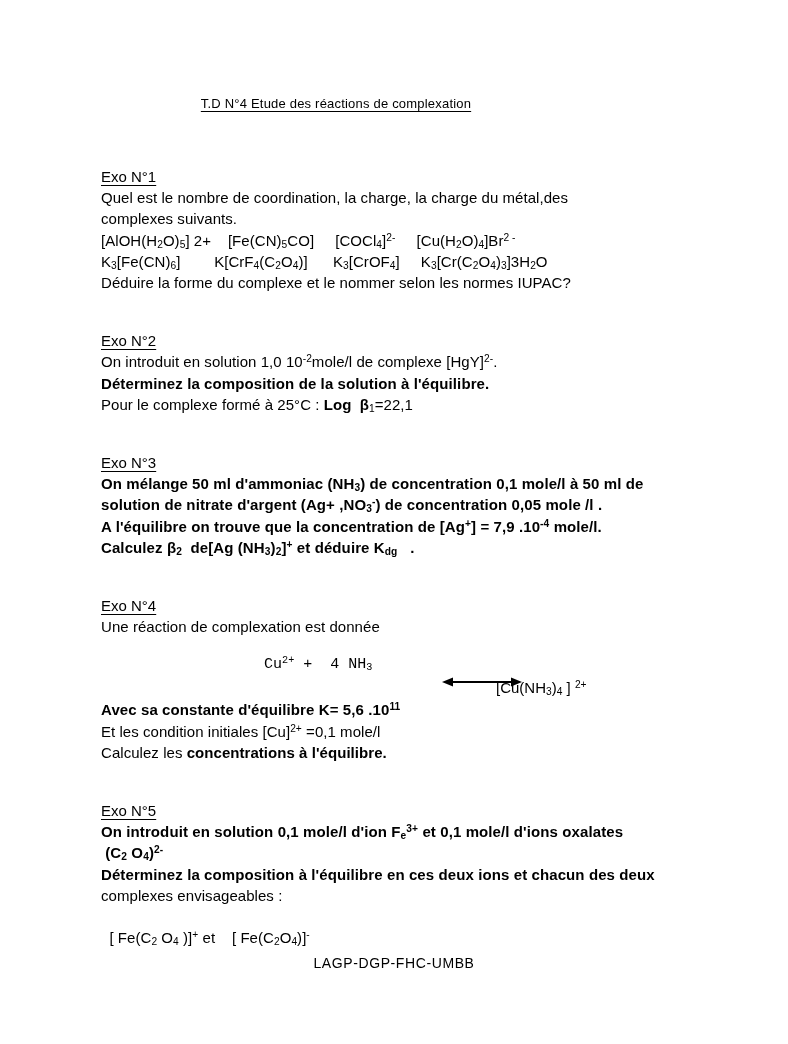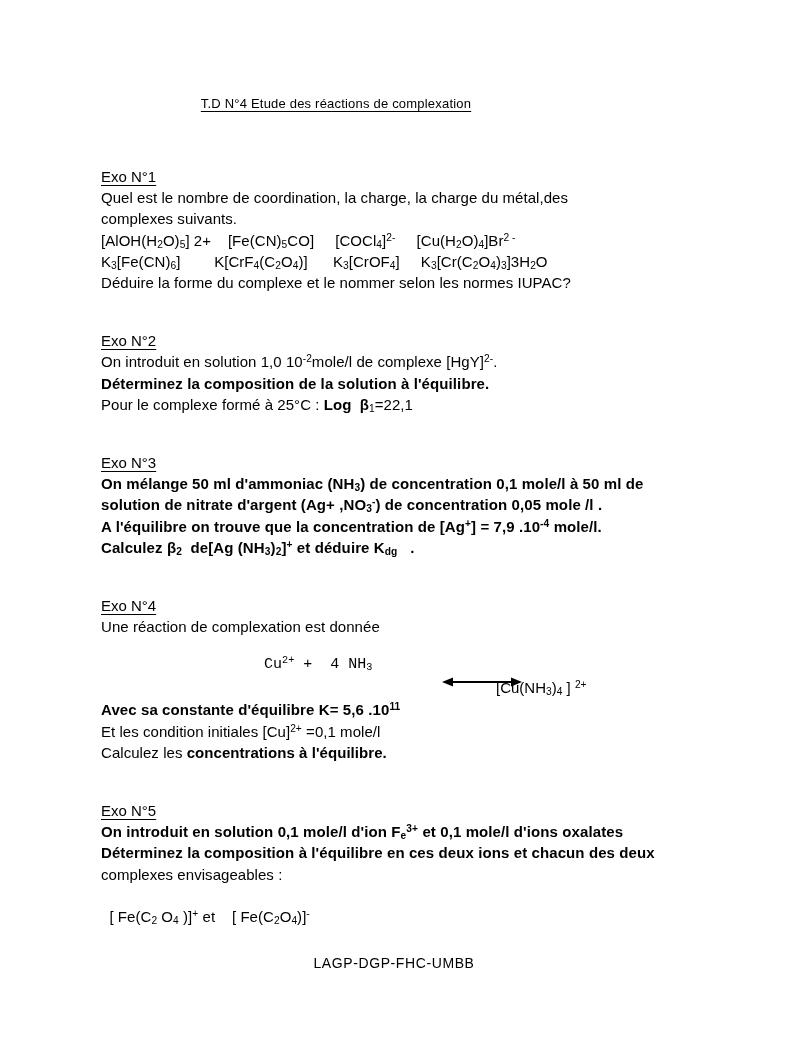--- a/index.html
+++ b/index.html
@@ -162,20 +162,21 @@
     <div class="gap-sm"></div>
 
     <div class="line b"><span>Avec sa constante d'équilibre K= 5,6 .10</span><sup>11</sup></div>
     <div class="line"><span>Et les condition initiales [Cu]</span><sup>2+</sup><span> =0,1 mole/l</span></div>
     <div class="line"><span>Calculez les </span><b>concentrations à l'équilibre.</b></div>
 
     <div class="gap"></div>
 
     <div class="exo"><span>Exo N°5</span></div>
     <div class="line b"><span>On introduit en solution 0,1 mole/l d'ion F</span><sub>e</sub><sup>3+</sup><span> et 0,1 mole/l d'ions oxalates</span></div>
+    <div class="line b"><span> (C</span><sub>2</sub><span> O</span><sub>4</sub><span>)</span><sup>2-</sup></div>
     <div class="line b">Déterminez la composition à l'équilibre en ces deux ions et chacun des deux</div>
     <div class="line">complexes envisageables :</div>
 
     <div class="gap"></div>
 
     <div class="line"><span>  [ Fe(C</span><sub>2</sub><span> O</span><sub>4</sub><span> )]</span><sup>+</sup><span> et    [ Fe(C</span><sub>2</sub><span>O</span><sub>4</sub><span>)]</span><sup>-</sup></div>
 
   </div>
 
   <div class="footer">LAGP-DGP-FHC-UMBB</div>

